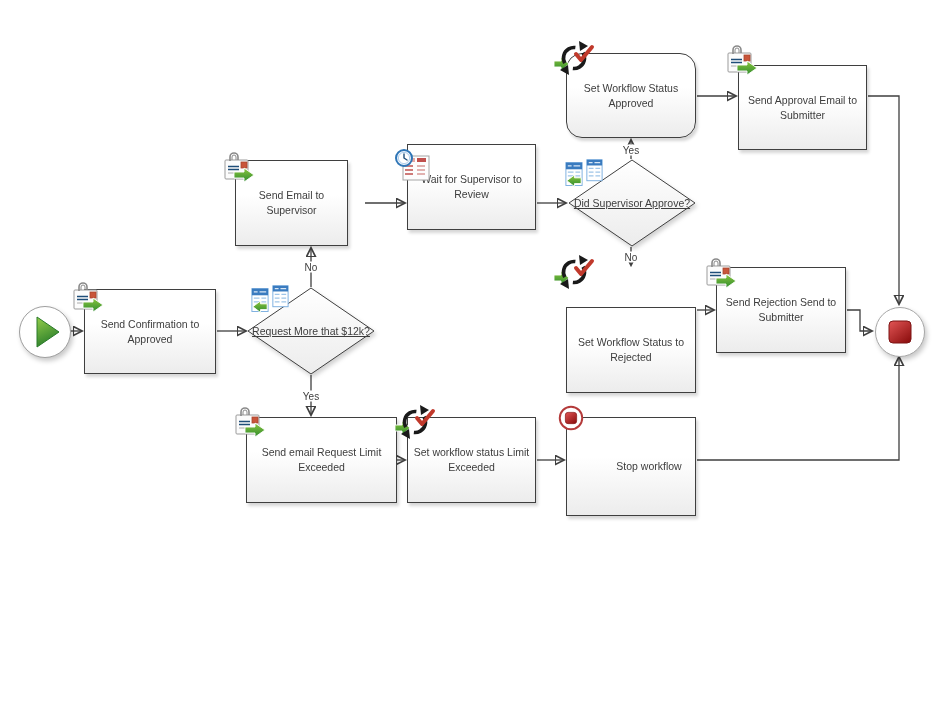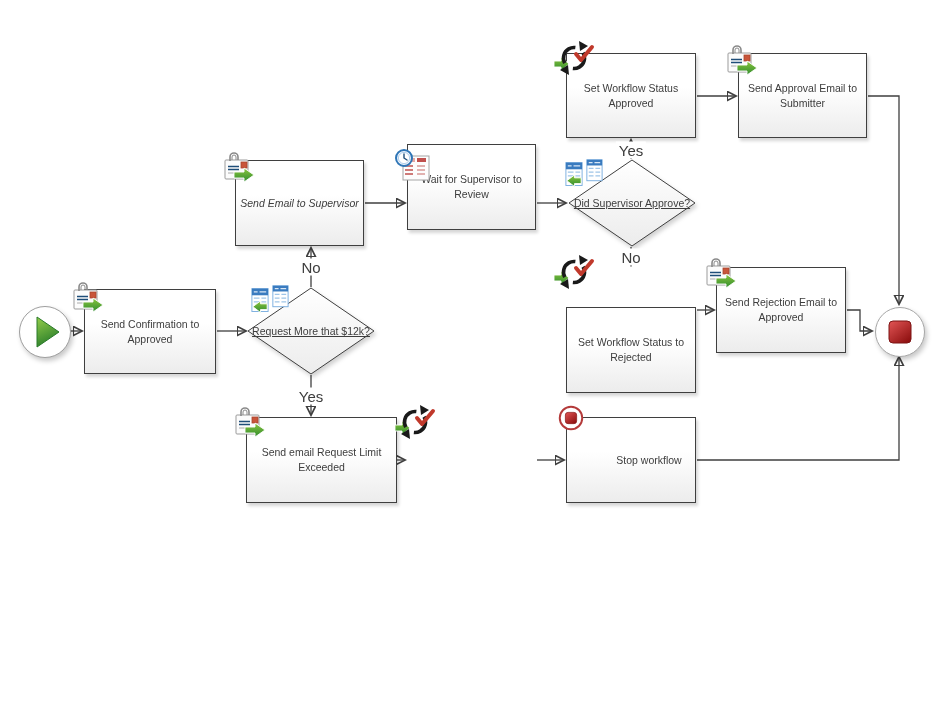--- a/index.html
+++ b/index.html
@@ -23,21 +23,21 @@
         font-size:10.5px;white-space:nowrap;text-decoration:underline;}
   
   .event{position:absolute;z-index:2;border-radius:50%;background:#ffffff;
          border:1px solid #9f9f9f;box-shadow:2px 3px 5px rgba(0,0,0,0.22);
          display:flex;align-items:center;justify-content:center;}
   
   .nicon{position:absolute;z-index:5;}
   .nicon svg{display:block;}
   
   .edge-label{position:absolute;z-index:4;transform:translate(-50%,-50%);
-        background:#ffffff;padding:0 3px;font-size:15px;color:#3d3d3d;}
+        background:#ffffff;padding:0 3px;font-size:10px;color:#3d3d3d;}
   #defs-holder{position:absolute;width:0;height:0;overflow:hidden;}
 </style>
 </head>
 <body>
 
 <svg id="defs-holder" aria-hidden="true">
   <defs>
     <linearGradient id="gGreen" x1="0" y1="0" x2="0" y2="1">
       <stop offset="0" stop-color="#8cc63e"></stop>
         <stop offset="1" stop-color="#2e8b2e"></stop>
@@ -90,42 +90,45 @@
 
   <div class="event" style="left:875px;top:307px;width:48px;height:48px;border-color:#a8a8a8;">
     <svg width="48" height="48" viewBox="0 0 48 48">
       <rect x="13" y="13" width="22" height="22" rx="4" fill="url(#gRed)" stroke="#7d1515" stroke-width="1"></rect>
     </svg>
   </div>
 
   <div class="task" style="left:84px;top:289px;width:132px;height:85px;">
     <span>Send Confirmation to Approved</span>
   </div>
-  <div class="task" style="left:235px;top:160px;width:129px;height:86px;font-style:italic;">
+  <div class="task" style="left:235px;top:160px;width:113px;height:86px;">
     <span>Send Email to Supervisor</span>
   </div>
   <div class="task" style="left:407px;top:144px;width:129px;height:86px;">
     <span>Wait for Supervisor to Review</span>
   </div>
-  <div class="task" style="left:566px;top:53px;width:130px;height:85px;">
+  <div class="task" style="left:566px;top:53px;width:130px;height:85px;border-radius:16px;">
     <span>Set Workflow Status Approved</span>
   </div>
-  <div class="task" style="left:738px;top:53px;width:129px;height:85px;">
+  <div class="task" style="left:738px;top:65px;width:129px;height:85px;">
     <span>Send Approval Email to Submitter</span>
   </div>
   <div class="task" style="left:566px;top:267px;width:130px;height:86px;margin-top:40px;">
     <span>Set Workflow Status to Rejected</span>
   </div>
   <div class="task" style="left:716px;top:267px;width:130px;height:86px;">
-    <span>Send Rejection Email to Approved</span>
+    <span>Send Rejection Send to Submitter</span>
   </div>
   <div class="task" style="left:246px;top:417px;width:151px;height:86px;">
     <span>Send email Request Limit Exceeded</span>
   </div>
-  <div class="task" style="left:566px;top:417px;width:130px;height:86px;padding-left:38px;">
+  <div class="task" style="left:407px;top:417px;width:129px;height:86px;">
+    <span>Set workflow status Limit Exceeded</span>
+  </div>
+  <div class="task" style="left:566px;top:417px;width:130px;height:99px;padding-left:38px;">
     <span>Stop workflow</span>
   </div>
 
   <div class="decision" style="left:246px;top:286px;width:130px;height:90px;">
     <svg width="130" height="90" viewBox="0 0 130 90">
       <polygon points="65,2 128,45 65,88 2,45" fill="url(#gDiamond)" stroke="#3f3f3f" stroke-width="1"></polygon>
     </svg>
     <div class="dlabel">Request More that $12k?</div>
   </div>
   <div class="decision" style="left:567px;top:158px;width:130px;height:90px;">

